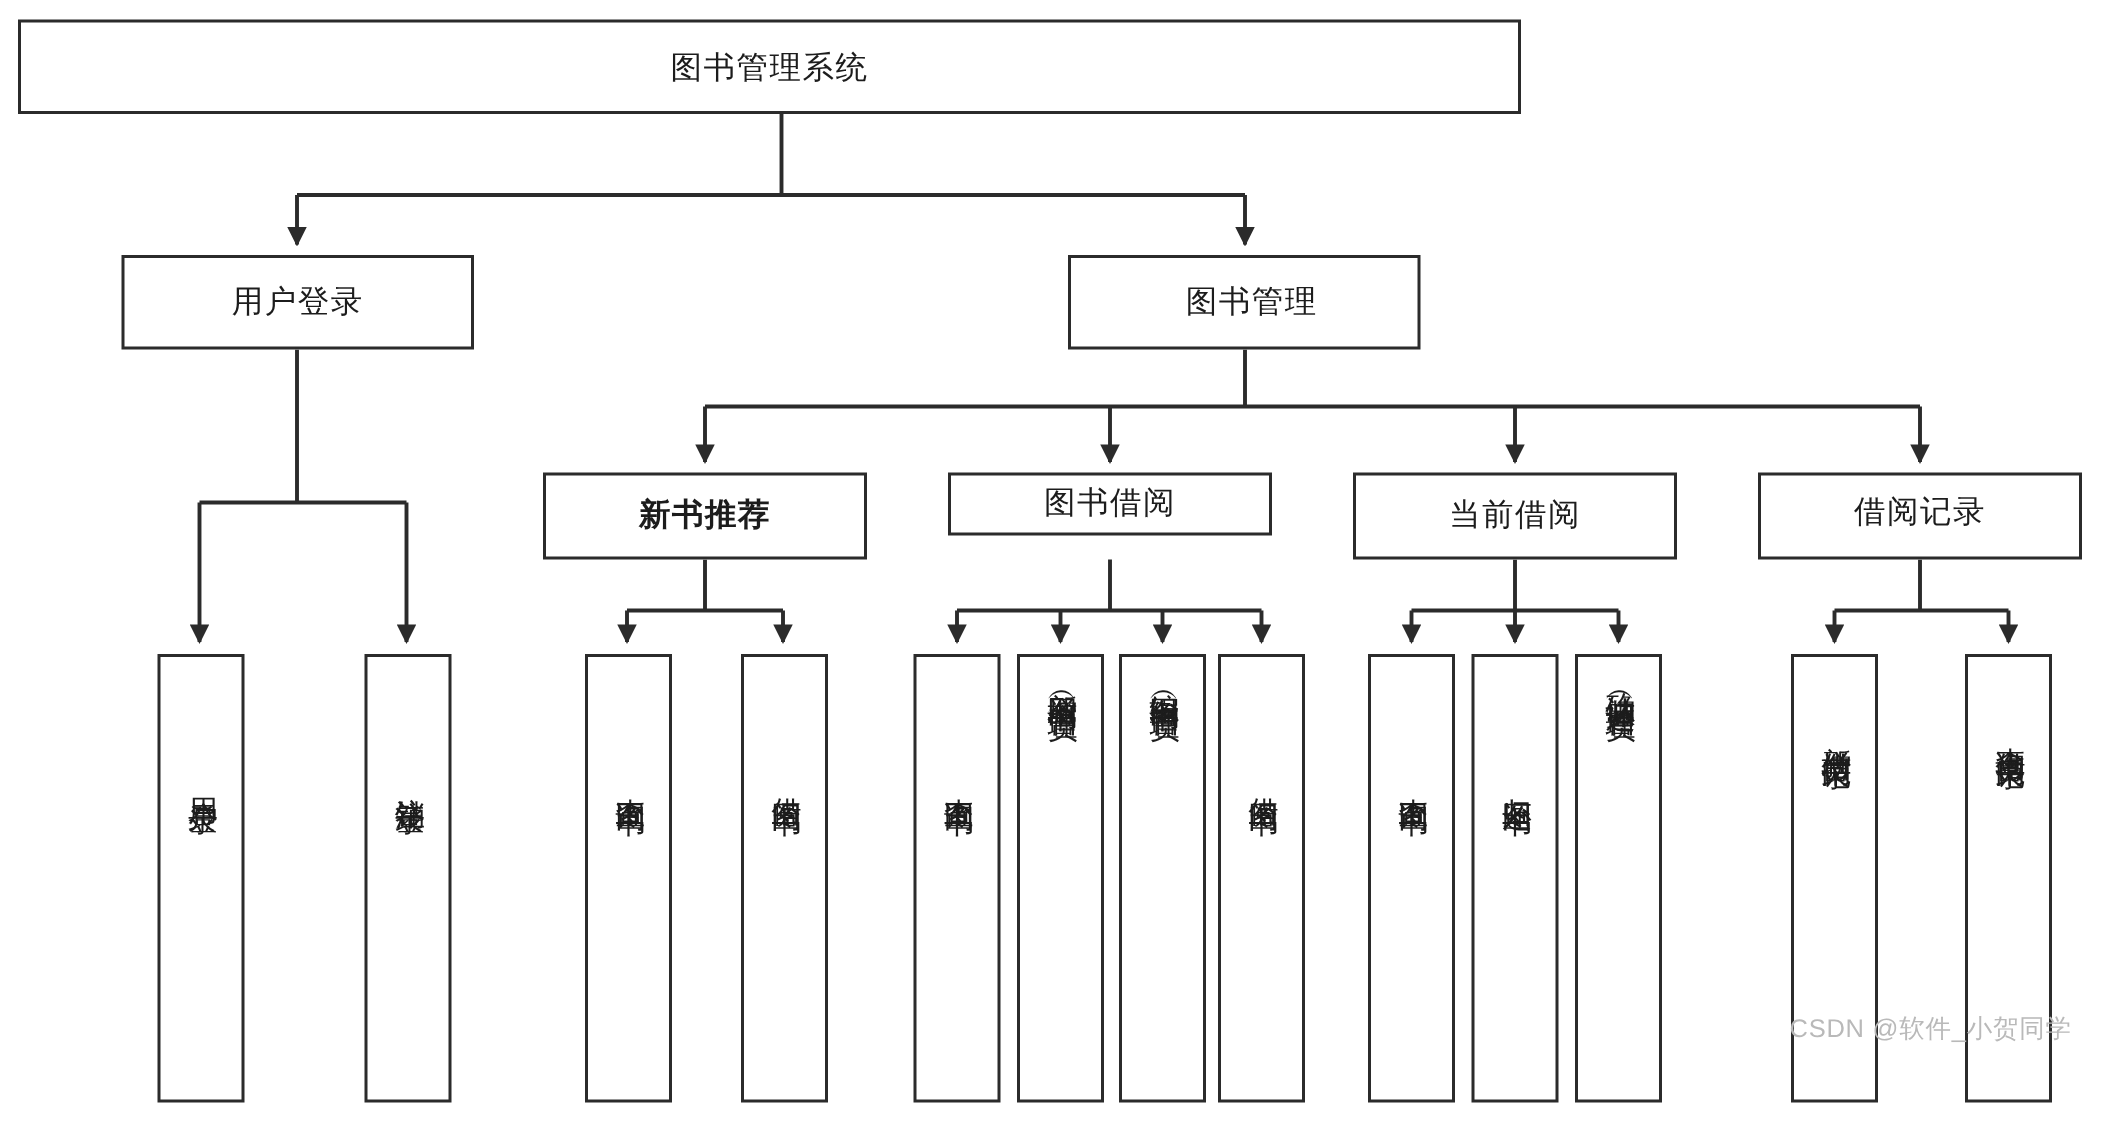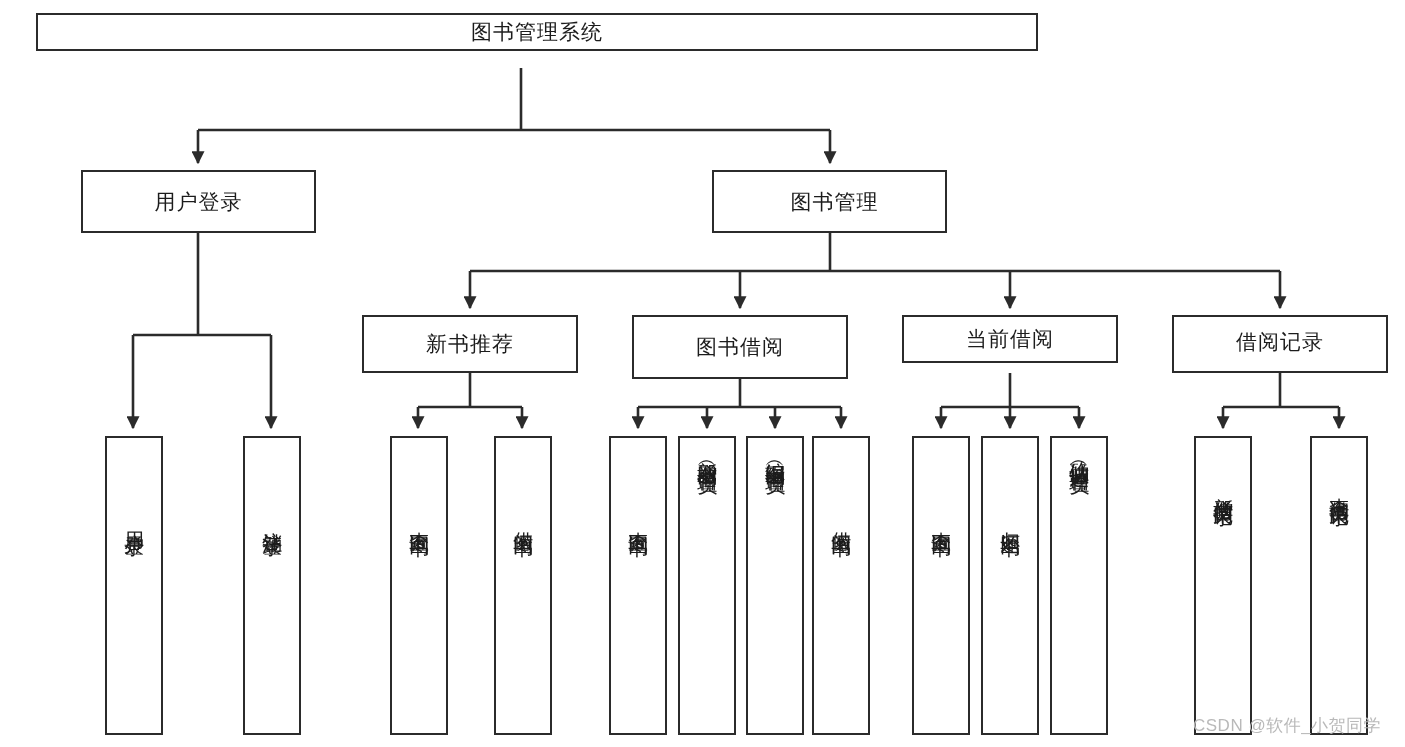--- a/index.html
+++ b/index.html
@@ -57,21 +57,21 @@
     letter-spacing: 2px;
     white-space: nowrap;
     color: #1c1c1c;
   }
   .leaf-center .vtext {
     margin-top: 0;
   }
   .watermark {
     position: absolute;
     left: 1193px;
-    top: 714px;
+    top: 674px;
     font-size: 17px;
     color: #b9b9b9;
     white-space: nowrap;
     letter-spacing: 0.5px;
   }
 </style>
 </head>
 <body>
 
 <div id="canvas">
@@ -119,38 +119,38 @@
       <path d="M 1010,407 L 1010,428" marker-end="url(#arrow)"></path>
       <path d="M 1079,407 L 1079,428" marker-end="url(#arrow)"></path>
 
       <path d="M 1280,373 L 1280,407"></path>
       <path d="M 1223,407 L 1339,407"></path>
       <path d="M 1223,407 L 1223,428" marker-end="url(#arrow)"></path>
       <path d="M 1339,407 L 1339,428" marker-end="url(#arrow)"></path>
     </g>
   </svg>
 
-  <div class="node node-root" style="left:36px; top:13px; width:1002px; height:38px;text-align:center;">
+  <div class="node node-root" style="left:12px; top:13px; width:1002px; height:63px;text-align:center;">
     <span>图书管理系统</span>
   </div>
 
   <div class="node node-h" style="left:81px; top:170px; width:235px; height:63px;">
     <span>用户登录</span>
   </div>
   <div class="node node-h" style="left:712px; top:170px; width:235px; height:63px;padding-left:10px;">
     <span>图书管理</span>
   </div>
 
-  <div class="node node-h" style="left:362px; top:315px; width:216px; height:58px;">
+  <div class="node node-h" style="left:362px; top:315px; width:216px; height:58px;font-weight:bold;">
     <span>新书推荐</span>
   </div>
-  <div class="node node-h" style="left:632px; top:315px; width:216px; height:64px;align-items:center;">
+  <div class="node node-h" style="left:632px; top:315px; width:216px; height:42px;align-items:center;">
     <span>图书借阅</span>
   </div>
-  <div class="node node-h" style="left:902px; top:315px; width:216px; height:48px;">
+  <div class="node node-h" style="left:902px; top:315px; width:216px; height:58px;">
     <span>当前借阅</span>
   </div>
   <div class="node node-h" style="left:1172px; top:315px; width:216px; height:58px;font-family:Liberation Mono, monospace;">
     <span>借阅记录</span>
   </div>
 
   <div class="node node-v leaf-center" style="left:105px; top:436px; width:58px; height:299px; padding-top:78px;">
     <span class="vtext">用户登录</span>
   </div>
   <div class="node node-v leaf-center" style="left:243px; top:436px; width:58px; height:299px; padding-top:78px;">

